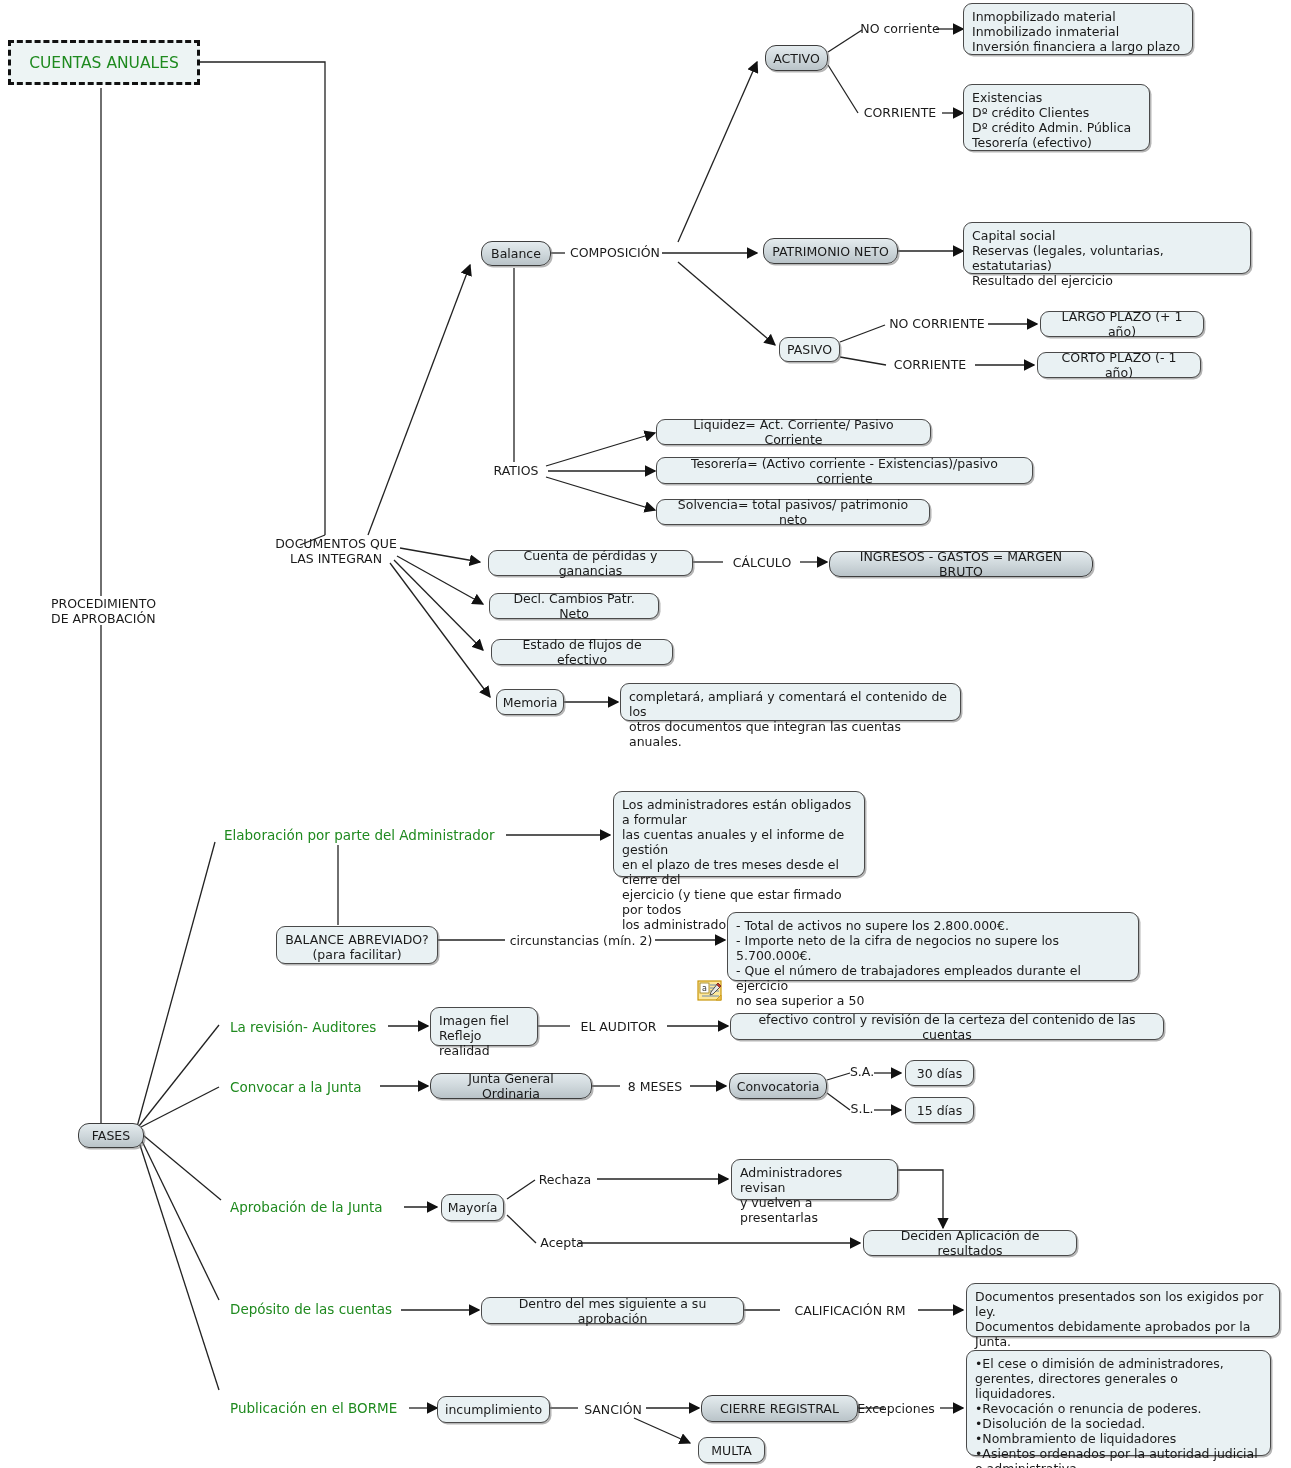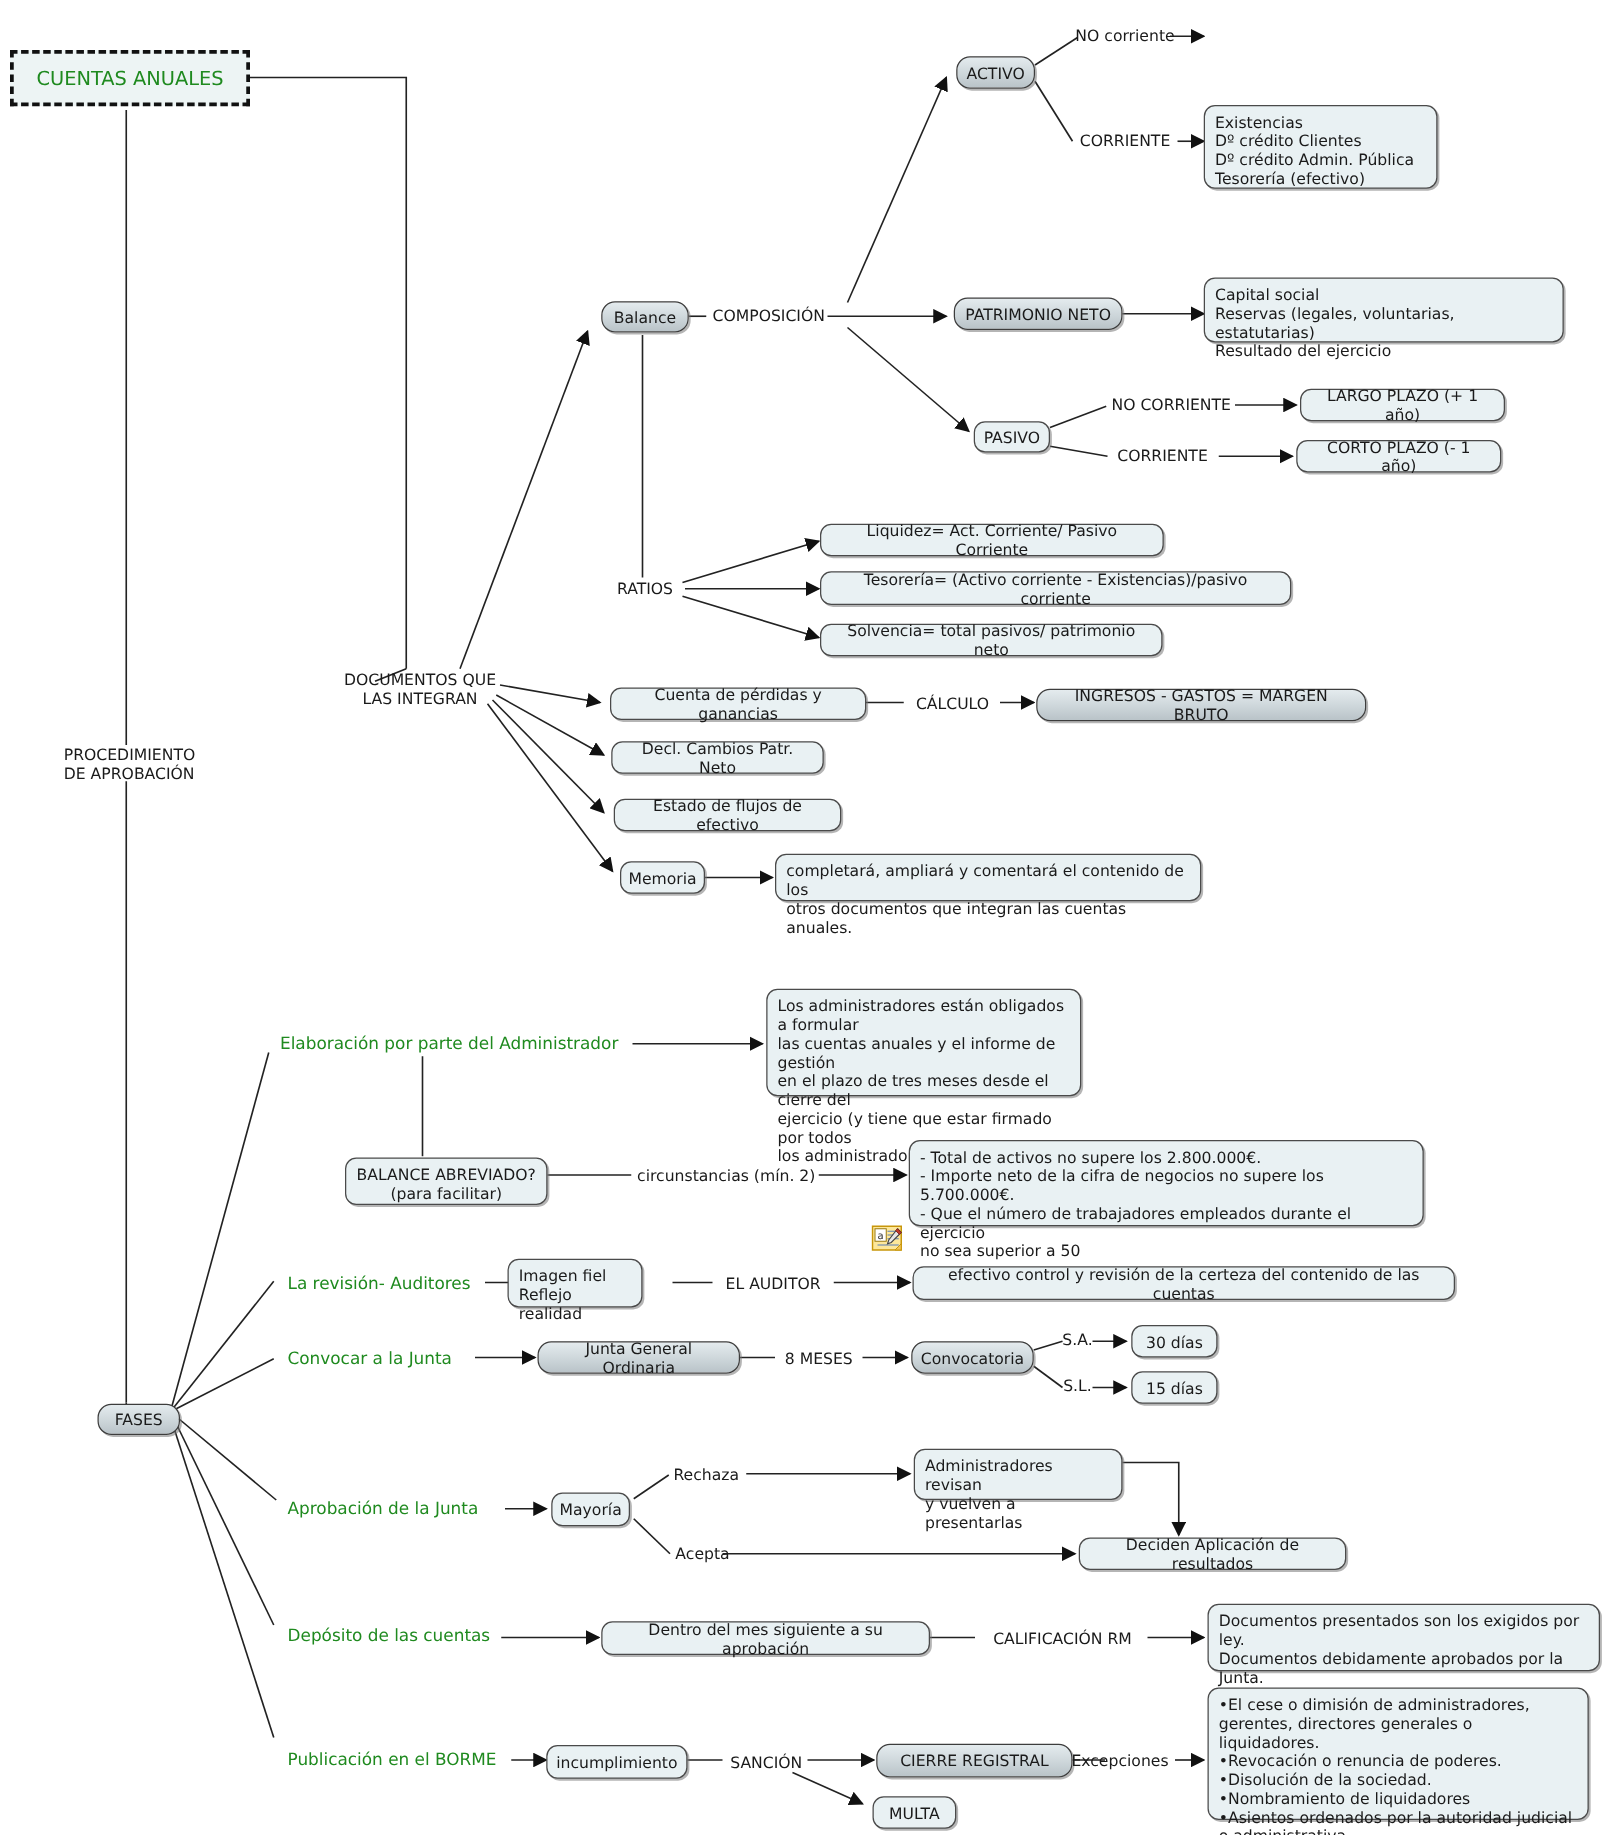--- a/index.html
+++ b/index.html
@@ -194,20 +194,25 @@
 
   <div class="lbl" style="left:565px;top:245px;width:100px;">COMPOSICIÓN</div>
 
   <div class="node gray" style="left:765px;top:45px;width:63px;height:26px;">
     <span>ACTIVO</span>
   </div>
 
   <div class="lbl" style="left:860px;top:21px;width:80px;">NO corriente</div>
   <div class="lbl" style="left:858px;top:105px;width:84px;">CORRIENTE</div>
 
+  <div class="node multi left" style="left:963px;top:3px;width:230px;height:52px;">
+    <span>Inmopbilizado material
+Inmobilizado inmaterial
+Inversión financiera a largo plazo</span>
+  </div>
 
   <div class="node multi left" style="left:963px;top:84px;width:187px;height:67px;">
     <span>Existencias
 Dº crédito Clientes
 Dº crédito Admin. Pública
 Tesorería (efectivo)</span>
   </div>
 
   <div class="node gray" style="left:763px;top:238px;width:135px;height:26px;">
     <span>PATRIMONIO NETO</span>
@@ -315,21 +320,21 @@
           <line x1="5" y1="16" x2="22" y2="16"></line>
       </g>
       <path d="M21,3 L24,6 L16,14 L13,15 L14,12 Z" fill="#e6e6e6" stroke="#444" stroke-width=".9"></path>
       <path d="M21,3 L24,6 L22.5,7.5 L19.5,4.5 Z" fill="#c0392b" stroke="#7d2218" stroke-width=".7"></path>
     </svg>
   </div>
 
   <div class="phase" style="left:228px;top:1018px;">
     <span>La revisión- Auditores</span>
   </div>
-  <div class="node multi" style="left:406px;top:1007px;width:108px;height:39px;">
+  <div class="node multi" style="left:430px;top:1007px;width:108px;height:39px;">
     <span style="width:100%;text-align:left;">Imagen fiel
 Reflejo realidad</span>
   </div>
   <div class="lbl" style="left:570px;top:1019px;width:97px;">EL AUDITOR</div>
   <div class="node" style="left:730px;top:1013px;width:434px;height:27px;">
     <span>efectivo control y revisión de la certeza del contenido de las cuentas</span>
   </div>
 
   <div class="phase" style="left:228px;top:1078px;">
     <span>Convocar a la Junta</span>

